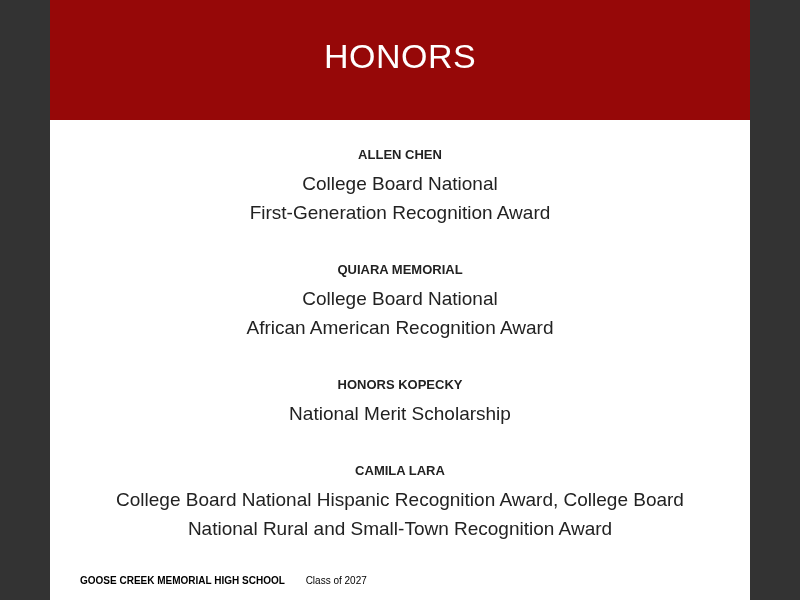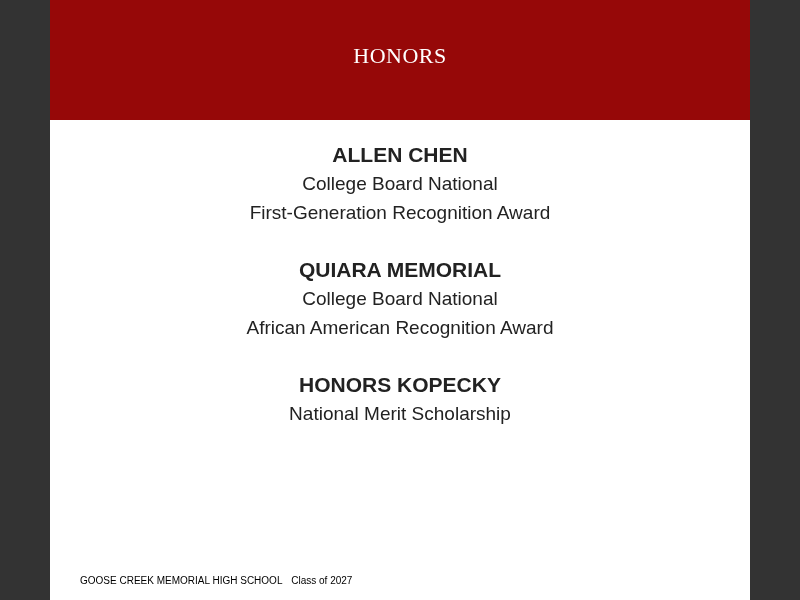--- a/index.html
+++ b/index.html
@@ -24,61 +24,61 @@
       left: 0;
       top: 0;
       width: 700px;
       height: 120px;
       background: #960808;
       display: flex;
       align-items: center;
       justify-content: center;
     }
     .header-title {
-      font-family: Liberation Serif, serif;
+      font-family: Liberation Sans, sans-serif;
       color: #ffffff;
-      font-size: 22px;
+      font-size: 34px;
       letter-spacing: 0.5px;
       margin-top: -8px;
     }
     .honors {
       position: absolute;
       left: 0;
       top: 140px;
       width: 700px;
       text-align: center;
       font-family: "Liberation Sans", sans-serif;
       color: #222222;
     }
     .honoree {
       margin: 0 0 28px 0;
     }
     .honoree-name {
       font-weight: bold;
-      font-size: 21px;
+      font-size: 13px;
       line-height: 29px;
       height: 29px;
     }
     .honoree-line {
       font-size: 19px;
       line-height: 29px;
       height: 29px;
     }
     .footer {
       position: absolute;
       left: 30px;
       top: 575px;
       font-family: "Liberation Sans", sans-serif;
       color: #000000;
       font-size: 10px;
       white-space: nowrap;
     }
     .footer-school {
-      font-weight: normal;
-      margin-right: 6px;
+      font-weight: bold;
+      margin-right: 18px;
     }
   </style>
 </head>
 <body>
 
 <div class="page">
   <div class="header">
     <div class="header-title">HONORS</div>
   </div>
 
@@ -90,19 +90,24 @@
     </div>
     <div class="honoree">
       <div class="honoree-name">QUIARA MEMORIAL</div>
       <div class="honoree-line">College Board National</div>
       <div class="honoree-line">African American Recognition Award</div>
     </div>
     <div class="honoree">
       <div class="honoree-name">HONORS KOPECKY</div>
       <div class="honoree-line">National Merit Scholarship</div>
     </div>
+    <div class="honoree">
+      <div class="honoree-name">CAMILA LARA</div>
+      <div class="honoree-line">College Board National Hispanic Recognition Award, College Board</div>
+      <div class="honoree-line">National Rural and Small-Town Recognition Award</div>
+    </div>
   </div>
 
   <div class="footer">
     <span class="footer-school">GOOSE CREEK MEMORIAL HIGH SCHOOL</span>
     <span class="footer-class">Class of 2027</span>
   </div>
 </div>
 
 </body></html>

